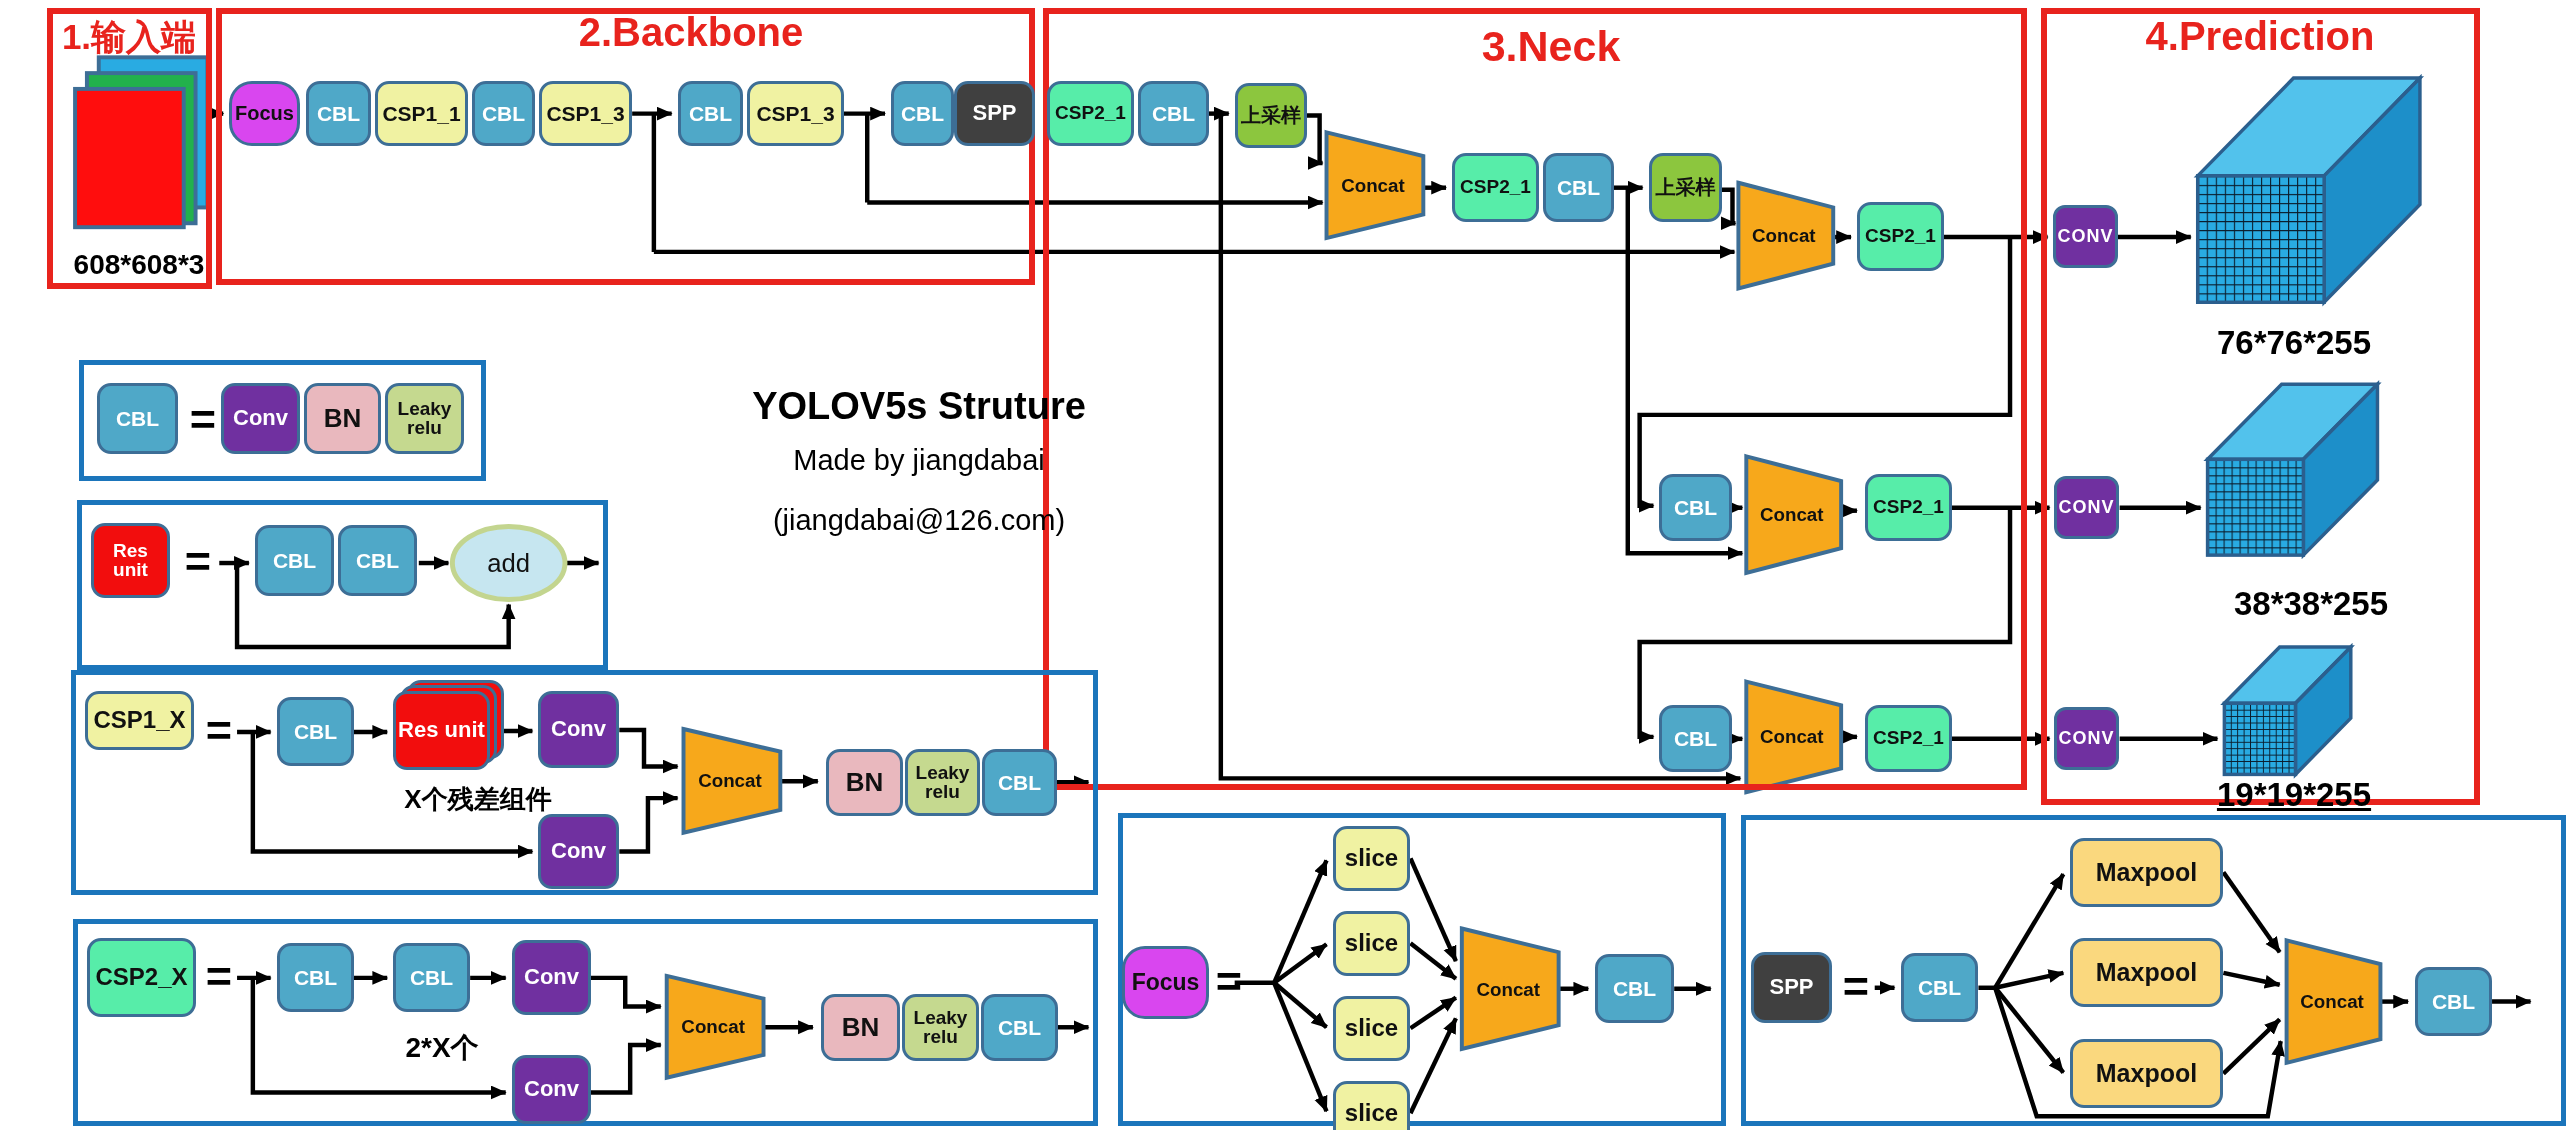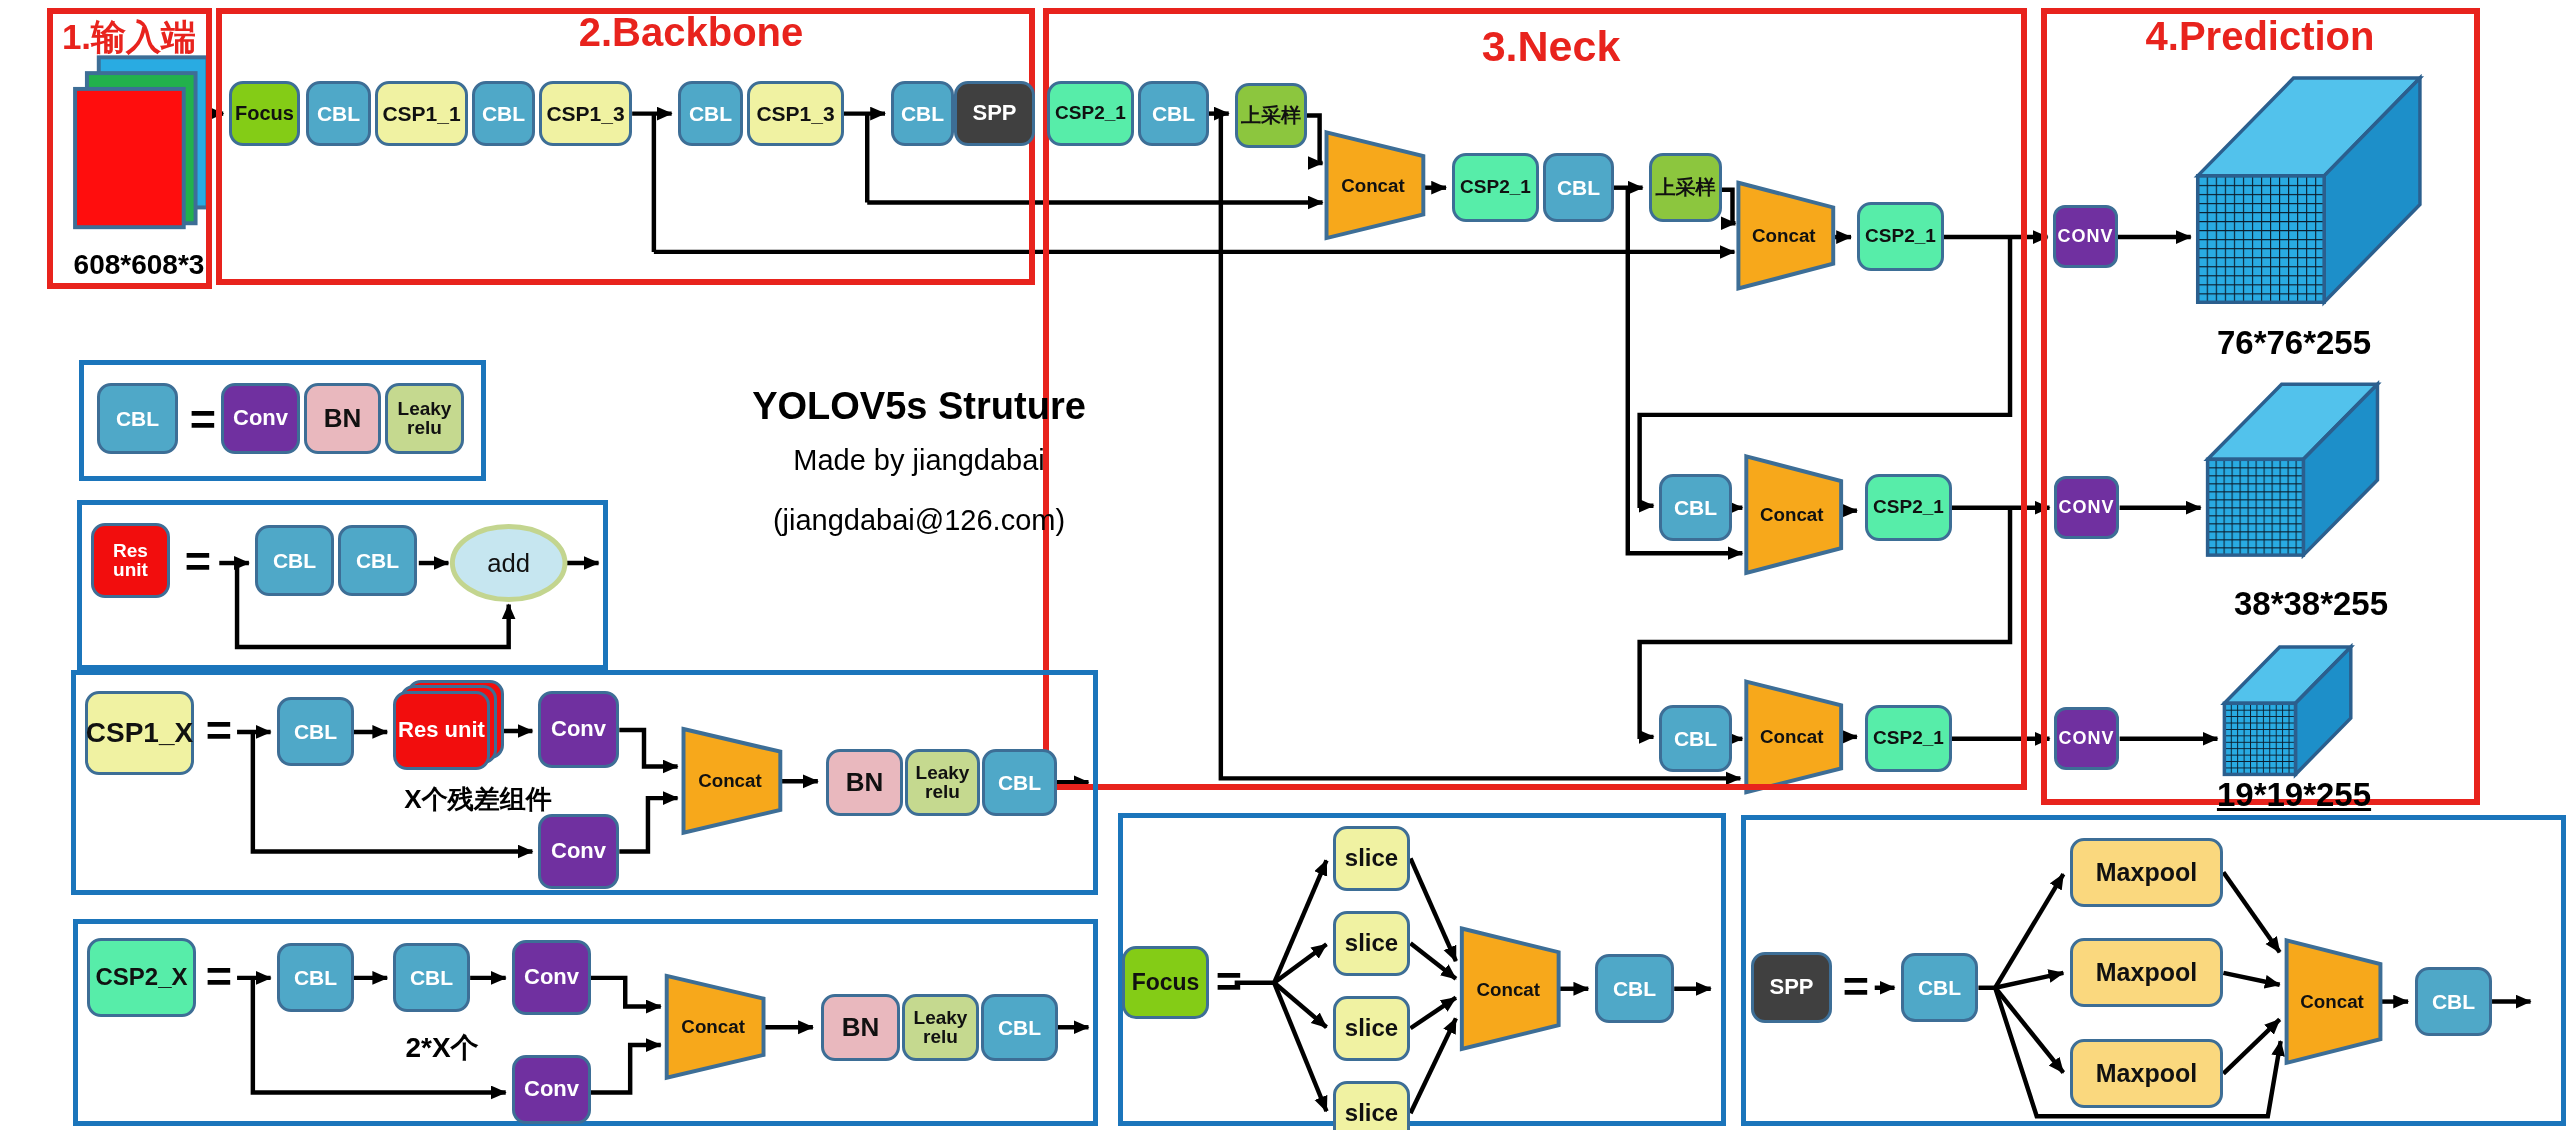--- a/index.html
+++ b/index.html
@@ -9,21 +9,21 @@
   .wire{fill:none;stroke:#000;stroke-width:4.5px;}
   .box-red{position:absolute;border:6px solid #E8231D;box-sizing:border-box;}
   .box-blue{position:absolute;border:5px solid #1B75BB;box-sizing:border-box;}
   .sec-title{position:absolute;color:#E8231D;font-weight:bold;white-space:nowrap;transform:translateX(-50%);}
   .blk{position:absolute;box-sizing:border-box;border:3.5px solid #3D6E96;border-radius:14px;
        display:flex;align-items:center;justify-content:center;text-align:center;
        font-weight:bold;line-height:0.95;z-index:5;}
   .c-cbl{background:#4FA8C8;color:#fff;font-size:21px;}
   .c-yellow{background:#F0F2A2;color:#111;font-size:21px;}
   .c-mint{background:#57EDA9;color:#111;font-size:19px;}
-  .c-green{background:#84cc16;color:#111;font-size:20px;}
+  .c-green{background:#d946ef;color:#111;font-size:20px;border-radius:23px;}
   .c-spp{background:#404040;color:#fff;font-size:22px;}
   .c-up{background:#8CC63E;color:#111;font-size:20px;}
   .c-conv{background:#7030A0;color:#fff;font-size:22px;}
   .c-convcaps{background:#7030A0;color:#fff;font-size:18px;letter-spacing:1px;}
   .c-bn{background:#E9B8BE;color:#111;font-size:26px;}
   .c-leaky{background:#C5D98F;color:#111;font-size:19px;padding:0 20px;}
   .c-red{background:#F20D0D;color:#fff;font-size:19px;}
   .c-max{background:#FAD87E;color:#111;font-size:25px;}
   .eq{position:absolute;font-weight:bold;color:#000;font-size:45px;transform:translate(-50%,-50%);z-index:6;}
   .note{position:absolute;color:#000;font-weight:bold;transform:translateX(-50%);white-space:nowrap;z-index:6;}
@@ -257,21 +257,21 @@
   <div class="eq" style="left:203px;top:420px;">=</div>
   <div class="blk c-conv" style="left:221px;top:383px;width:79px;height:71px;">Conv</div>
   <div class="blk c-bn" style="left:304px;top:383px;width:77px;height:71px;">BN</div>
   <div class="blk c-leaky" style="left:385px;top:383px;width:79px;height:71px;">Leaky relu</div>
 
   <div class="blk c-red" style="left:91px;top:523px;width:79px;height:75px;">Res unit</div>
   <div class="eq" style="left:198px;top:562px;">=</div>
   <div class="blk c-cbl" style="left:255px;top:525px;width:79px;height:71px;">CBL</div>
   <div class="blk c-cbl" style="left:338px;top:525px;width:79px;height:71px;">CBL</div>
 
-  <div class="blk c-yellow" style="left:85px;top:691px;width:109px;height:84px;font-size:28px;">CSP1_X</div>
+  <div class="blk c-yellow" style="left:85px;top:691px;width:109px;height:59px;font-size:24px;">CSP1_X</div>
   <div class="eq" style="left:219px;top:731px;">=</div>
   <div class="blk c-cbl" style="left:277px;top:697px;width:77px;height:69px;">CBL</div>
   <div class="blk c-red" style="left:407px;top:680px;width:97px;height:79px;"></div>
   <div class="blk c-red" style="left:400px;top:685px;width:97px;height:79px;"></div>
   <div class="blk c-red" style="left:393px;top:691px;width:97px;height:79px;font-size:22px;">Res unit</div>
   <div class="note" style="left:478px;top:782px;font-size:26px;">X个残差组件</div>
   <div class="blk c-conv" style="left:538px;top:691px;width:81px;height:77px;">Conv</div>
   <div class="blk c-conv" style="left:538px;top:814px;width:81px;height:75px;">Conv</div>
   <div class="blk c-bn" style="left:826px;top:749px;width:77px;height:67px;">BN</div>
   <div class="blk c-leaky" style="left:905px;top:749px;width:75px;height:67px;">Leaky relu</div>

